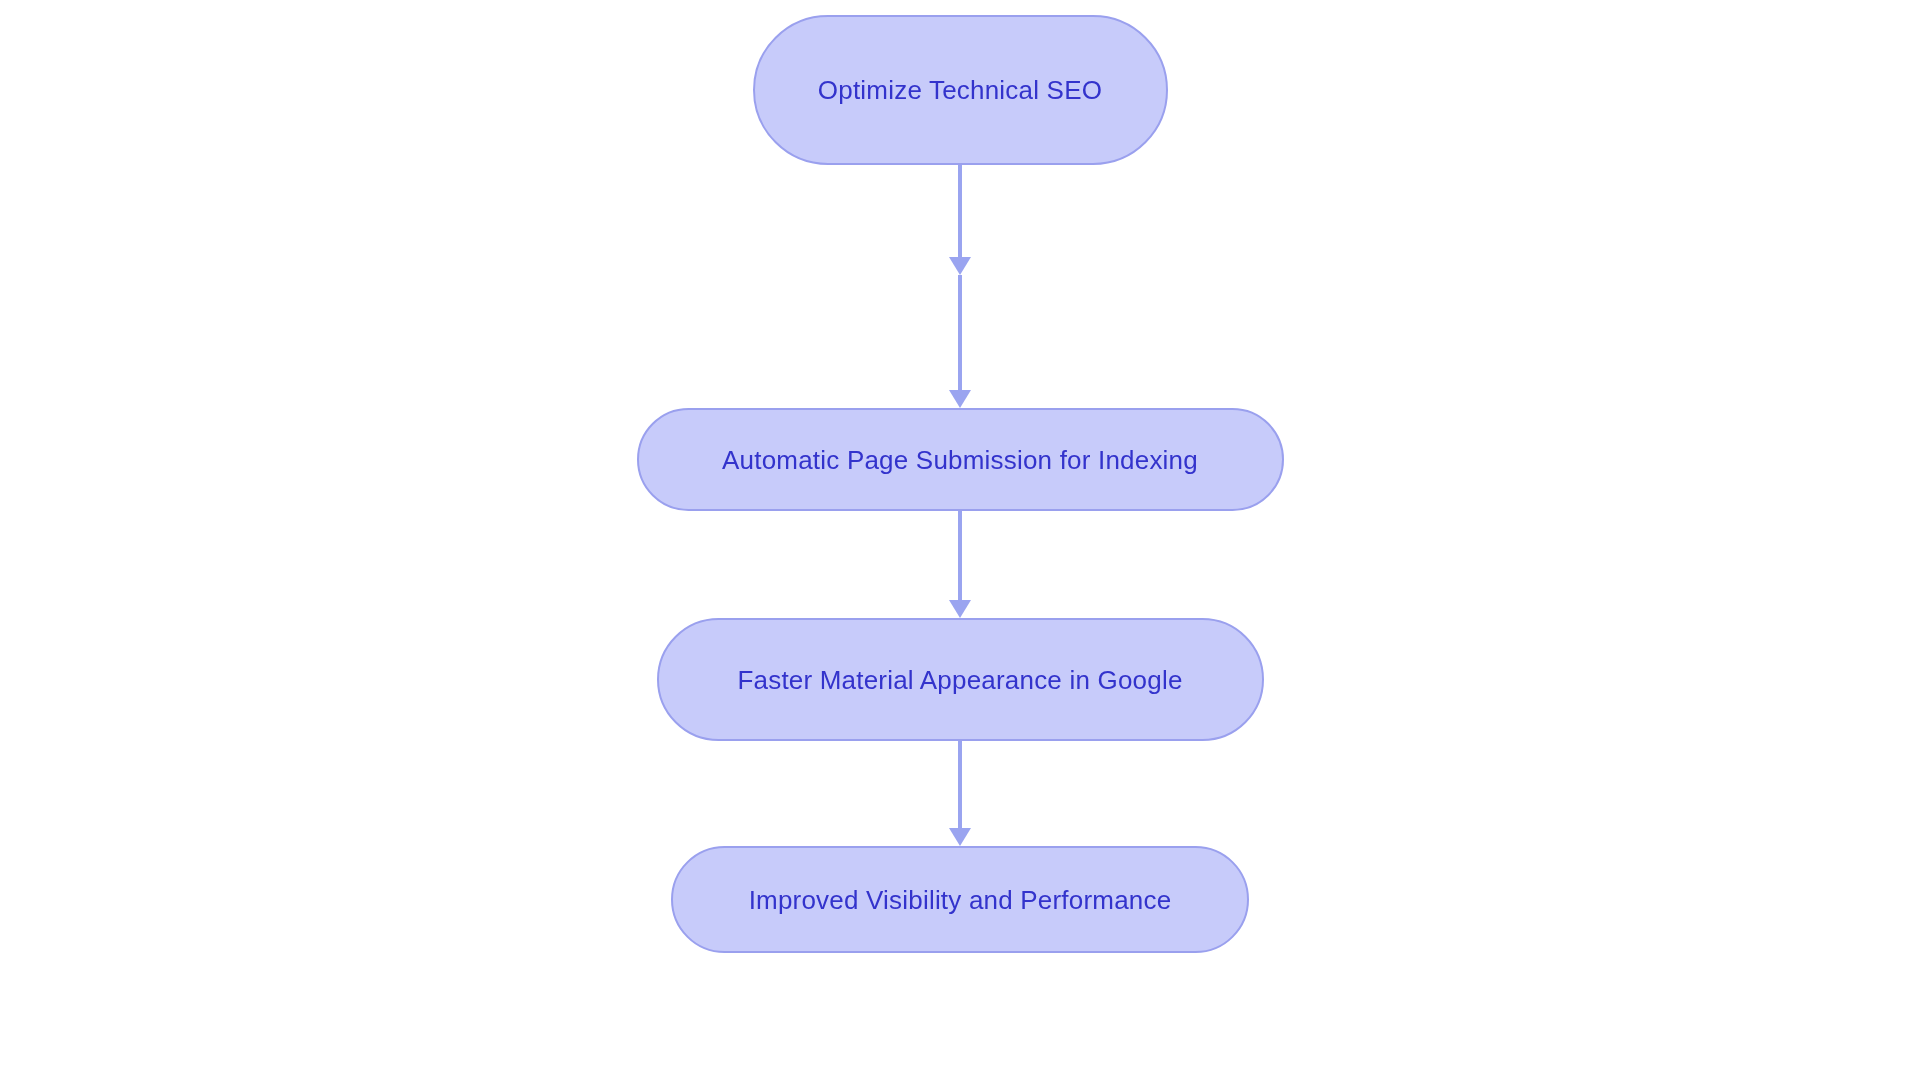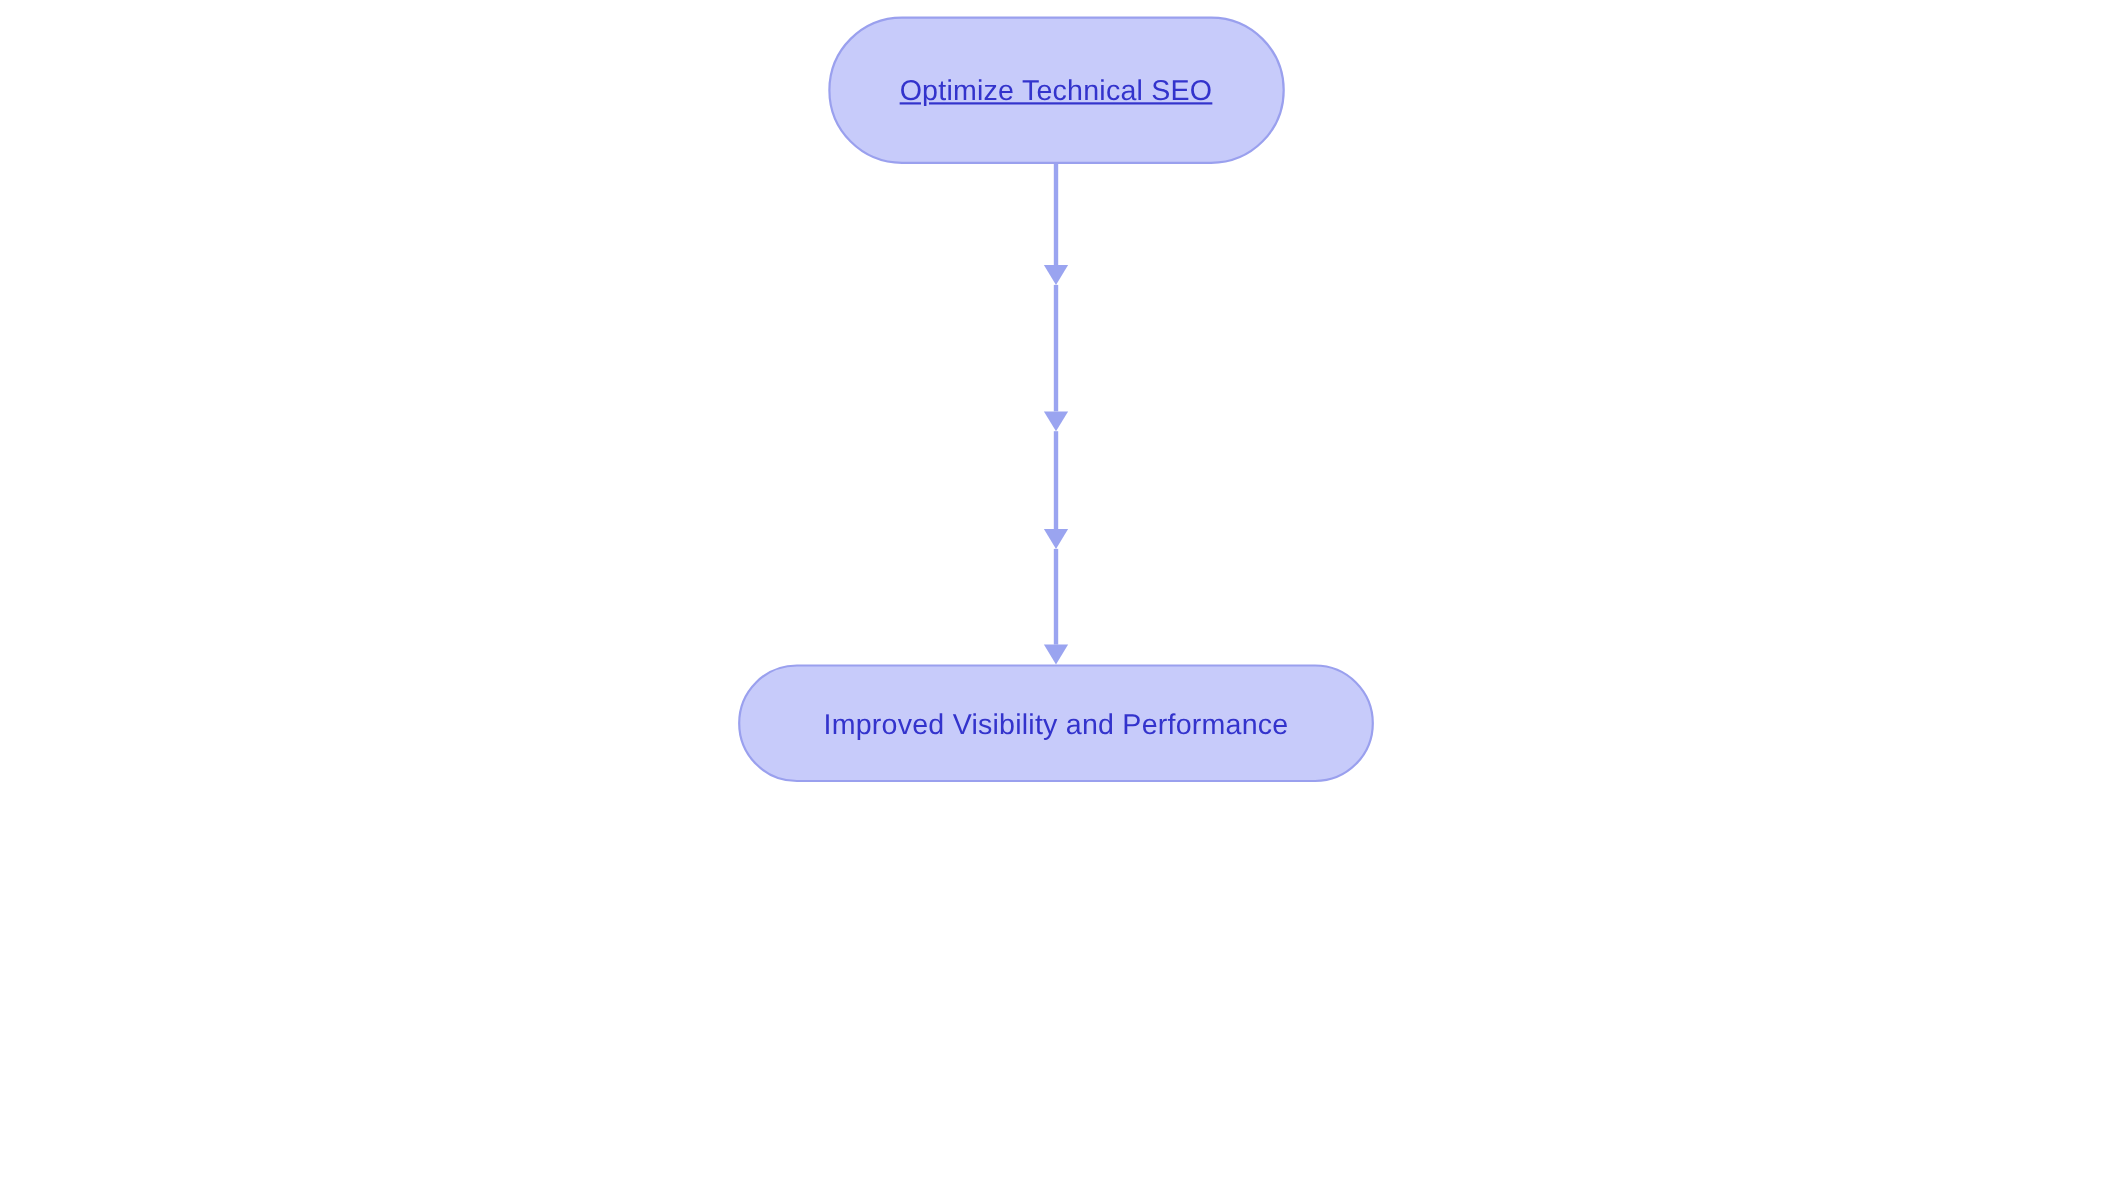--- a/index.html
+++ b/index.html
@@ -68,41 +68,47 @@
     border-top: 18px solid #9aa4f0;
     flex: 0 0 auto;
   }
 </style>
 </head>
 <body>
 
 <div id="canvas">
   <div class="flow-column">
 
-    <div class="node" style="width:415px;height:134px;margin-top:15px;text-decoration:underline;">
+    <div class="node" style="width:415px;height:150px;margin-top:15px;">
       <span class="node-label">Optimize Technical SEO</span>
     </div>
 
     <div class="connector" style="height:110px;">
       <div class="connector-line"></div>
       <div class="connector-head"></div>
     </div>
 
 
     <div class="connector" style="height:133px;">
       <div class="connector-line"></div>
       <div class="connector-head"></div>
     </div>
 
+    <div class="node" style="width:647px;height:103px;">
+      <span class="node-label">Automatic Page Submission for Indexing</span>
+    </div>
 
     <div class="connector" style="height:107px;">
       <div class="connector-line"></div>
       <div class="connector-head"></div>
     </div>
 
+    <div class="node" style="width:607px;height:123px;">
+      <span class="node-label">Faster Material Appearance in Google</span>
+    </div>
 
     <div class="connector" style="height:105px;">
       <div class="connector-line"></div>
       <div class="connector-head"></div>
     </div>
 
     <div class="node" style="width:578px;height:107px;">
       <span class="node-label">Improved Visibility and Performance</span>
     </div>
 

